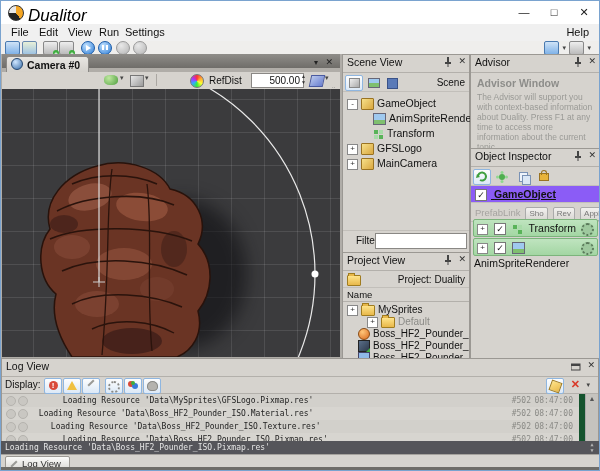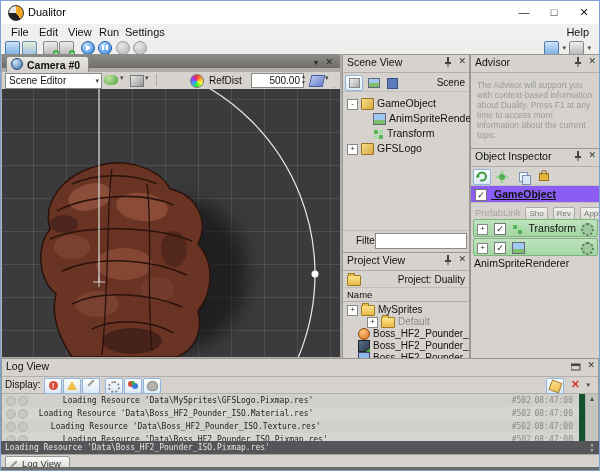--- a/index.html
+++ b/index.html
@@ -2,21 +2,21 @@
 <html><head>
 <meta charset="utf-8">
 <style>
   html,body{margin:0;padding:0;background:#888;}
   .win{position:relative;width:598px;height:469px;background:#c9c6c1;
        font-family:"Liberation Sans",sans-serif;border:1px solid #7aa3cf;
        overflow:hidden;font-size:11px;color:#111;}
   .abs{position:absolute;}
   
   .titlebar{left:0;top:0;width:598px;height:23px;background:#ffffff;}
-  .title-text{left:27px;top:5px;font-size:11px;color:#000;}
+  .title-text{left:27px;top:5px;font-size:17px;color:#000;font-style:italic;}
   .app-icon{left:7px;top:4px;width:14px;height:14px;border-radius:50%;
     background:conic-gradient(#f5a623 0 40%,#222 40% 75%,#e8e8e8 75% 100%);border:1px solid #333;}
   .win-btn{top:0;width:30px;height:23px;text-align:center;line-height:23px;font-size:11px;color:#222;}
   .menubar{left:0;top:23px;width:598px;height:17px;background:#f0f0f0;}
   .menu-item{top:1px;height:15px;line-height:15px;padding:0 6px;font-size:11px;color:#111;}
   .toolbar{left:0;top:40px;width:598px;height:13px;background:#efeeec;border-bottom:1px solid #d7d5d2;}
   .tbtn{top:0px;width:13px;height:12px;border-radius:2px;}
   .icon-doc{background:linear-gradient(#cfe3f7,#7fb2e8);border:1px solid #4a7ab0;}
   .icon-doc2{background:linear-gradient(#e8f0d8,#9fc3e2);border:1px solid #6a8ab0;}
   .icon-scene{background:linear-gradient(#eee,#bbb);border:1px solid #888;}
@@ -164,24 +164,20 @@
 
   <div class="abs tabstrip">
     <div class="camtab">
       <span class="camtab-icon"></span><span>Camera #0</span>
     </div>
     <div class="abs" style="right:22px;top:4px;font-size:8px;color:#222;">▾</div>
     <div class="abs" style="right:7px;top:3px;font-size:9px;color:#222;">✕</div>
   </div>
 
   <div class="abs camtoolbar">
-    <div class="combo">
-      <span>Scene Editor</span>
-      <span class="dd-arrow">▾</span>
-    </div>
     <div class="abs" style="left:102px;top:3px;width:14px;height:10px;border-radius:40%;background:radial-gradient(circle at 35% 30%,#bfe8a0,#4f9f3f);"></div>
     <div class="abs dd-arrow" style="left:118px;top:2px;">▾</div>
     <div class="abs" style="left:128px;top:3px;width:12px;height:10px;background:linear-gradient(135deg,#e8e8e8,#9a9a9a);border:1px solid #777;"></div>
     <div class="abs dd-arrow" style="left:143px;top:2px;">▾</div>
     <div class="sep" style="left:154px;"></div>
     <div class="wheel"></div>
     <div class="abs" style="left:207px;top:3px;font-size:10px;">RefDist</div>
     <div class="spin">500.00</div>
     <div class="abs" style="left:299px;top:1px;font-size:5px;line-height:6px;color:#333;">▲<br>▼</div>
     <div class="abs" style="left:308px;top:3px;width:12px;height:10px;background:linear-gradient(135deg,#b9c8ec,#6a7fd0);border:1px solid #4a5aa0;transform:skewX(-12deg);"></div>
@@ -248,20 +244,23 @@
       </div>
       <div class="tree-row" style="left:30px;top:19px;">
         <span class="img-icon"></span><span>AnimSpriteRenderer</span>
       </div>
       <div class="tree-row" style="left:30px;top:34px;">
         <span class="dots-icon"></span><span>Transform</span>
       </div>
       <div class="tree-row" style="left:4px;top:49px;">
         <span class="expander">+</span><span class="cube-icon"></span><span>GFSLogo</span>
       </div>
+      <div class="tree-row" style="left:4px;top:64px;">
+        <span class="expander">+</span><span class="cube-icon"></span><span>MainCamera</span>
+      </div>
     </div>
     <div style="position:relative;height:20px;border-top:1px solid #c2bfba;">
       <span class="abs" style="left:4px;top:4px;font-size:10px;margin-left:9px;">Filter:</span>
       <input class="abs" style="left: 32px; top: 2px; width: 86px; height: 12px; border: 1px solid rgb(138, 136, 133); font-size: 10px;" value="">
     </div>
   </div>
 
   <div class="abs panel" style="left:341px;top:251px;width:126px;height:106px;">
     <div class="panel-header">
       <span>Project View</span>
@@ -303,20 +302,21 @@
     <div class="panel-header">
       <span>Advisor</span>
       <span class="hdr-pin"><svg width="8" height="10">
             <rect x="3" y="0" width="2" height="6" fill="#444"></rect>
             <rect x="1" y="5" width="6" height="2" fill="#444"></rect>
             <rect x="3.5" y="7" width="1" height="3" fill="#444"></rect>
           </svg></span>
       <span class="hdr-x">✕</span>
     </div>
     <div style="padding:4px 6px;">
+      <div style="font-weight:bold;color:#8d8d8a;font-size:10.5px;">Advisor Window</div>
       <div style="margin-top:3px;color:#9a9a96;font-size:8.5px;line-height:10px;">The Advisor will support you with context-based information about Duality. Press F1 at any time to access more information about the current topic.</div>
     </div>
   </div>
 
   <div class="abs panel" style="left:469px;top:147px;width:128px;height:210px;">
     <div class="panel-header">
       <span>Object Inspector</span>
       <span class="hdr-pin"><svg width="8" height="10">
             <rect x="3" y="0" width="2" height="6" fill="#444"></rect>
             <rect x="1" y="5" width="6" height="2" fill="#444"></rect>

